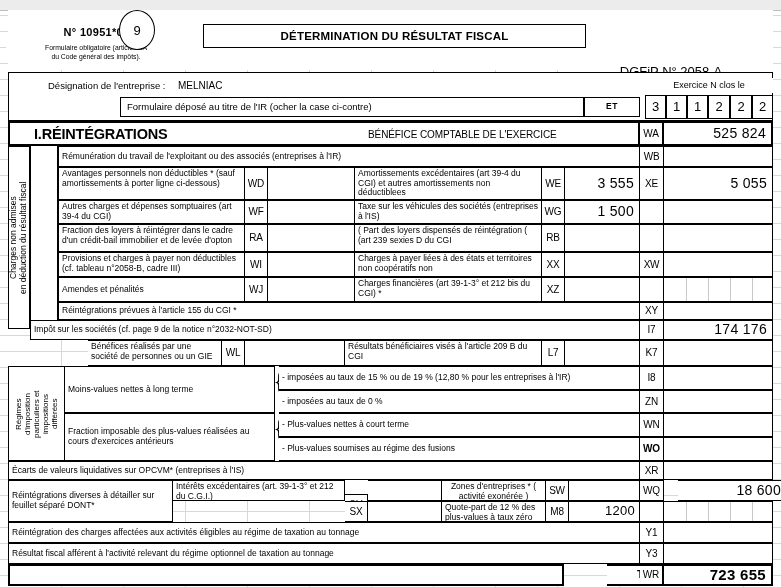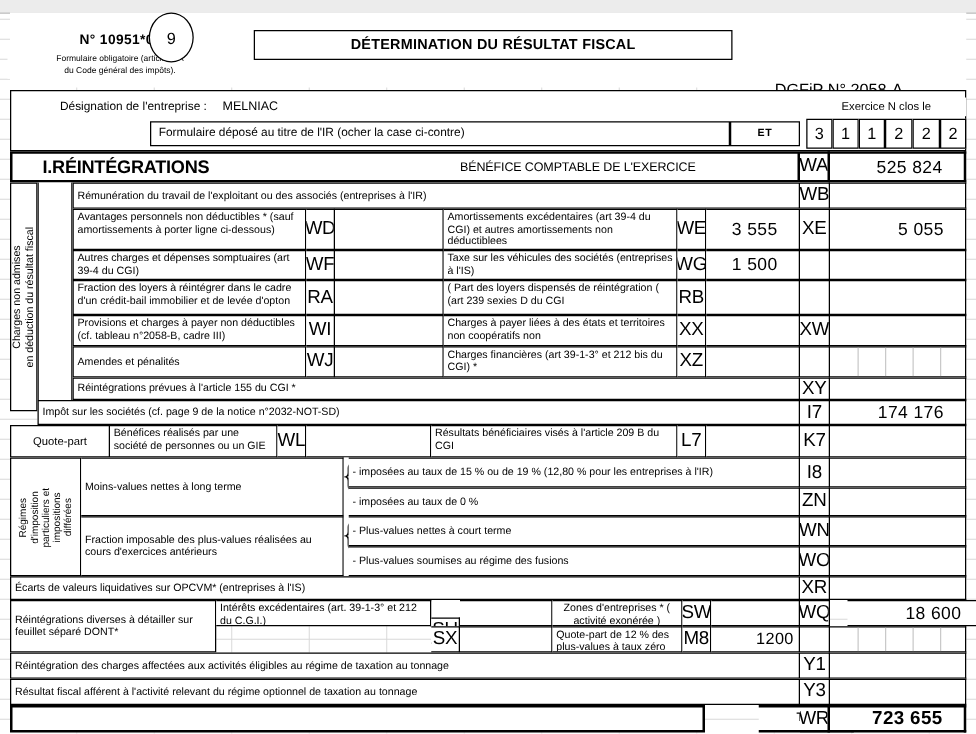--- a/index.html
+++ b/index.html
@@ -50,32 +50,32 @@
     overflow: hidden;
   }
   .nb { border: none; }
   .pad { padding: 1px 3px; }
   .cen { display: flex; align-items: center; }
   .cenh { justify-content: center; }
   .right { justify-content: flex-end; margin-left: 43px; }
   .t-cen { text-align: center; }
   .bold { font-weight: bold; }
   .code {
-    font-size: 15px;
+    font-size: 10px;
     letter-spacing: -0.2px;
     display: flex;
     align-items: center;
     justify-content: center;
   }
   .val {
     font-size: 14px;
     display: flex;
     align-items: center;
     justify-content: flex-end;
-    padding-right: 17px;
+    padding-right: 5px;
     letter-spacing: 0.3px;
   }
   .valbig { font-size: 15px; font-weight: bold; }
   .vert {
     writing-mode: vertical-rl;
     transform: rotate(180deg);
     display: flex;
     align-items: center;
     justify-content: center;
     font-size: 8.5px;
@@ -225,21 +225,20 @@
   </div>
 
   <div class="bx sheet pad cen" style="left:58px; top:302px; width:582px; height:18px;">Réintégrations prévues à l'article 155 du CGI *</div>
   <div class="bx sheet code" style="left:640px; top:302px; width:24px; height:18px; border-left:none;">XY</div>
   <div class="bx sheet val" style="left:664px; top:302px; width:109px; height:18px; border-left:none;"></div>
 
   <div class="bx sheet pad cen" style="left:30px; top:320px; width:610px; height:20px;">Impôt sur les sociétés (cf. page 9 de la notice n°2032-NOT-SD)</div>
   <div class="bx sheet code" style="left:640px; top:320px; width:24px; height:20px; border-left:none;">I7</div>
   <div class="bx sheet val" style="left:664px; top:320px; width:109px; height:20px; border-left:none;">174 176</div>
 
-  <div class="bx sheet cen cenh" style="left:8px; top:340px; width:80px; height:26px; font-size:9px;">Quote-part</div>
   <div class="bx sheet pad" style="left:88px; top:340px; width:134px; height:26px; border-left:none;">Bénéfices réalisés par une société de personnes ou un GIE</div>
   <div class="bx sheet code" style="left:222px; top:340px; width:23px; height:26px; border-left:none;">WL</div>
   <div class="bx sheet val" style="left:245px; top:340px; width:100px; height:26px; border-left:none;"></div>
   <div class="bx sheet pad" style="left:345px; top:340px; width:197px; height:26px; border-left:none;">Résultats bénéficiaires visés à l'article 209 B du CGI</div>
   <div class="bx sheet code" style="left:542px; top:340px; width:23px; height:26px; border-left:none;">L7</div>
   <div class="bx sheet val" style="left:565px; top:340px; width:75px; height:26px; border-left:none;"></div>
   <div class="bx sheet code" style="left:640px; top:340px; width:24px; height:26px; border-left:none;">K7</div>
   <div class="bx sheet val" style="left:664px; top:340px; width:109px; height:26px; border-left:none;"></div>
 
   <div class="bx sheet" style="left:8px; top:366px; width:57px; height:95px;">
@@ -268,21 +267,21 @@
   <div class="bx sheet cen pad" style="left:65px; top:413px; width:210px; height:48px; border-left:none;">Fraction imposable des plus-values réalisées au cours d'exercices antérieurs</div>
   <div class="bx sheet" style="left:275px; top:413px; width:4px; height:48px; border:none;">
     <span class="brace" style="position:absolute; left:-2px; top:2px;">{</span>
   </div>
 
   <div class="bx sheet cen pad" style="left:279px; top:413px; width:361px; height:24px; border-left:none;">- Plus-values nettes à court terme</div>
   <div class="bx sheet code" style="left:640px; top:413px; width:24px; height:24px; border-left:none;">WN</div>
   <div class="bx sheet val" style="left:664px; top:413px; width:109px; height:24px; border-left:none;"></div>
 
   <div class="bx sheet cen pad" style="left:279px; top:437px; width:361px; height:24px; border-left:none;">- Plus-values soumises au régime des fusions</div>
-  <div class="bx sheet code" style="left:640px; top:437px; width:24px; height:24px; border-left:none;">WO</div>
+  <div class="bx sheet code" style="left:640px; top:437px; width:24px; height:24px; border-left:none;font-weight:bold;">WO</div>
   <div class="bx sheet val" style="left:664px; top:437px; width:109px; height:24px; border-left:none;"></div>
 
   <div class="bx sheet cen pad" style="left:8px; top:461px; width:632px; height:19px;">Écarts de valeurs liquidatives sur OPCVM* (entreprises à l'IS)</div>
   <div class="bx sheet code" style="left:640px; top:461px; width:24px; height:19px; border-left:none;">XR</div>
   <div class="bx sheet val" style="left:664px; top:461px; width:109px; height:19px; border-left:none;"></div>
 
   <div class="bx sheet cen pad" style="left:8px; top:480px; width:165px; height:42px;">Réintégrations diverses à détailler sur feuillet séparé DONT*</div>
 
   <div class="bx sheet pad" style="left:173px; top:480px; width:172px; height:21px; border-left:none;">Intérêts excédentaires (art. 39-1-3° et 212 du C.G.I.)</div>
   <div class="bx sheet code" style="left:345px; top:494px; width:23px; height:21px; border-left:none;">SU</div>

